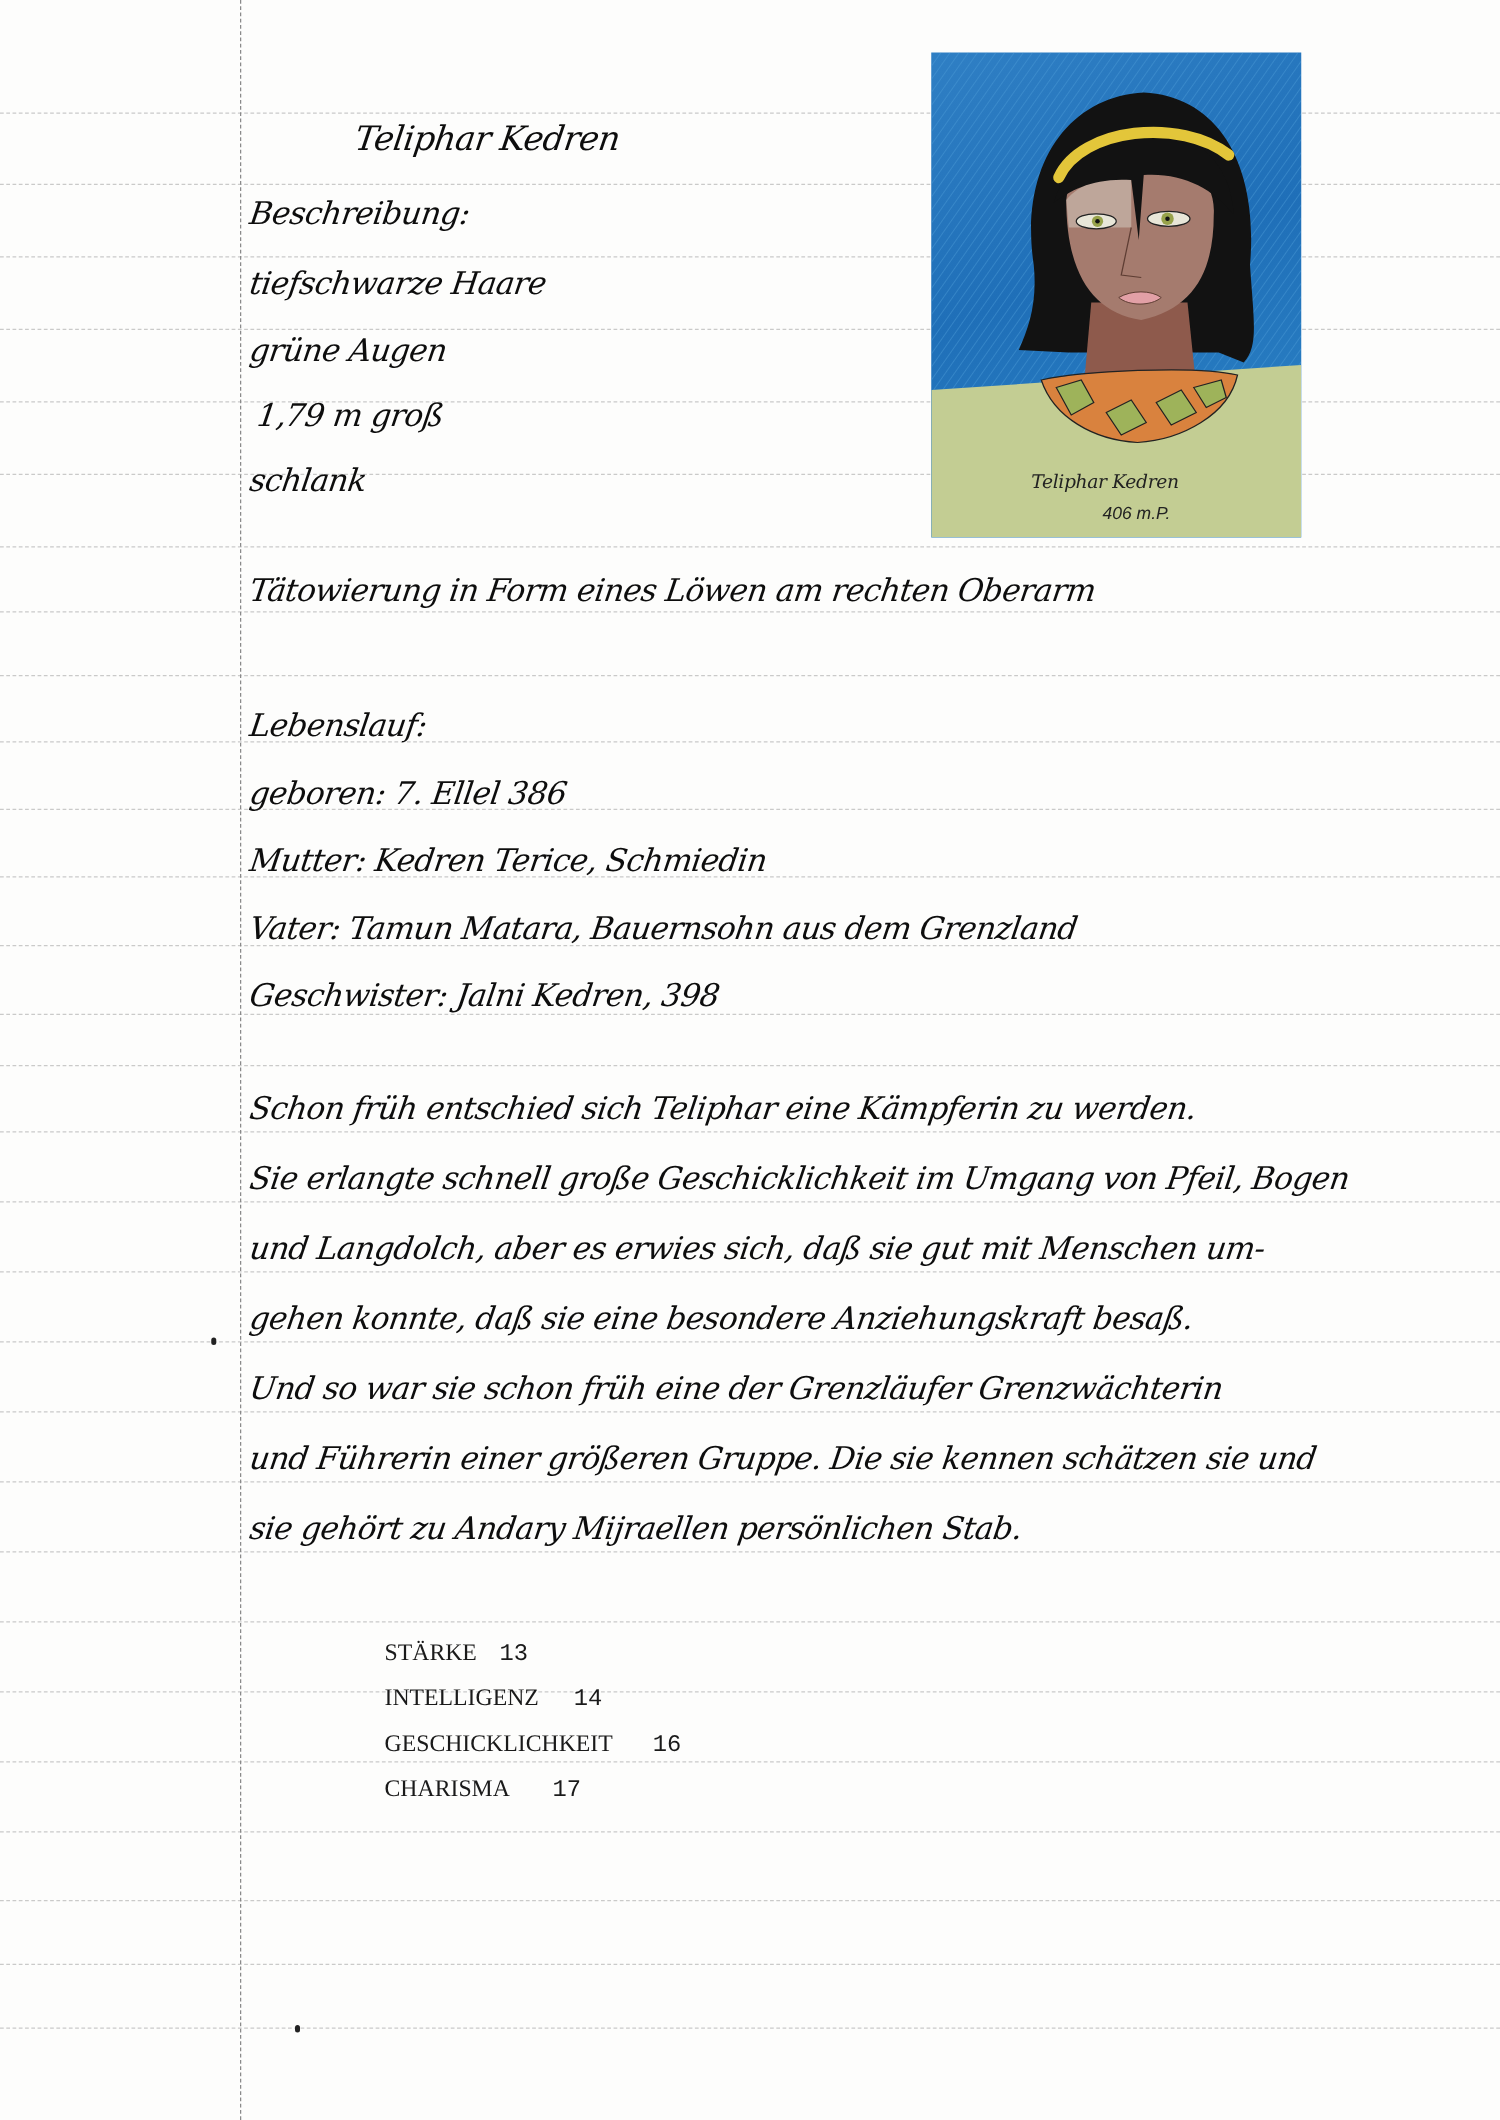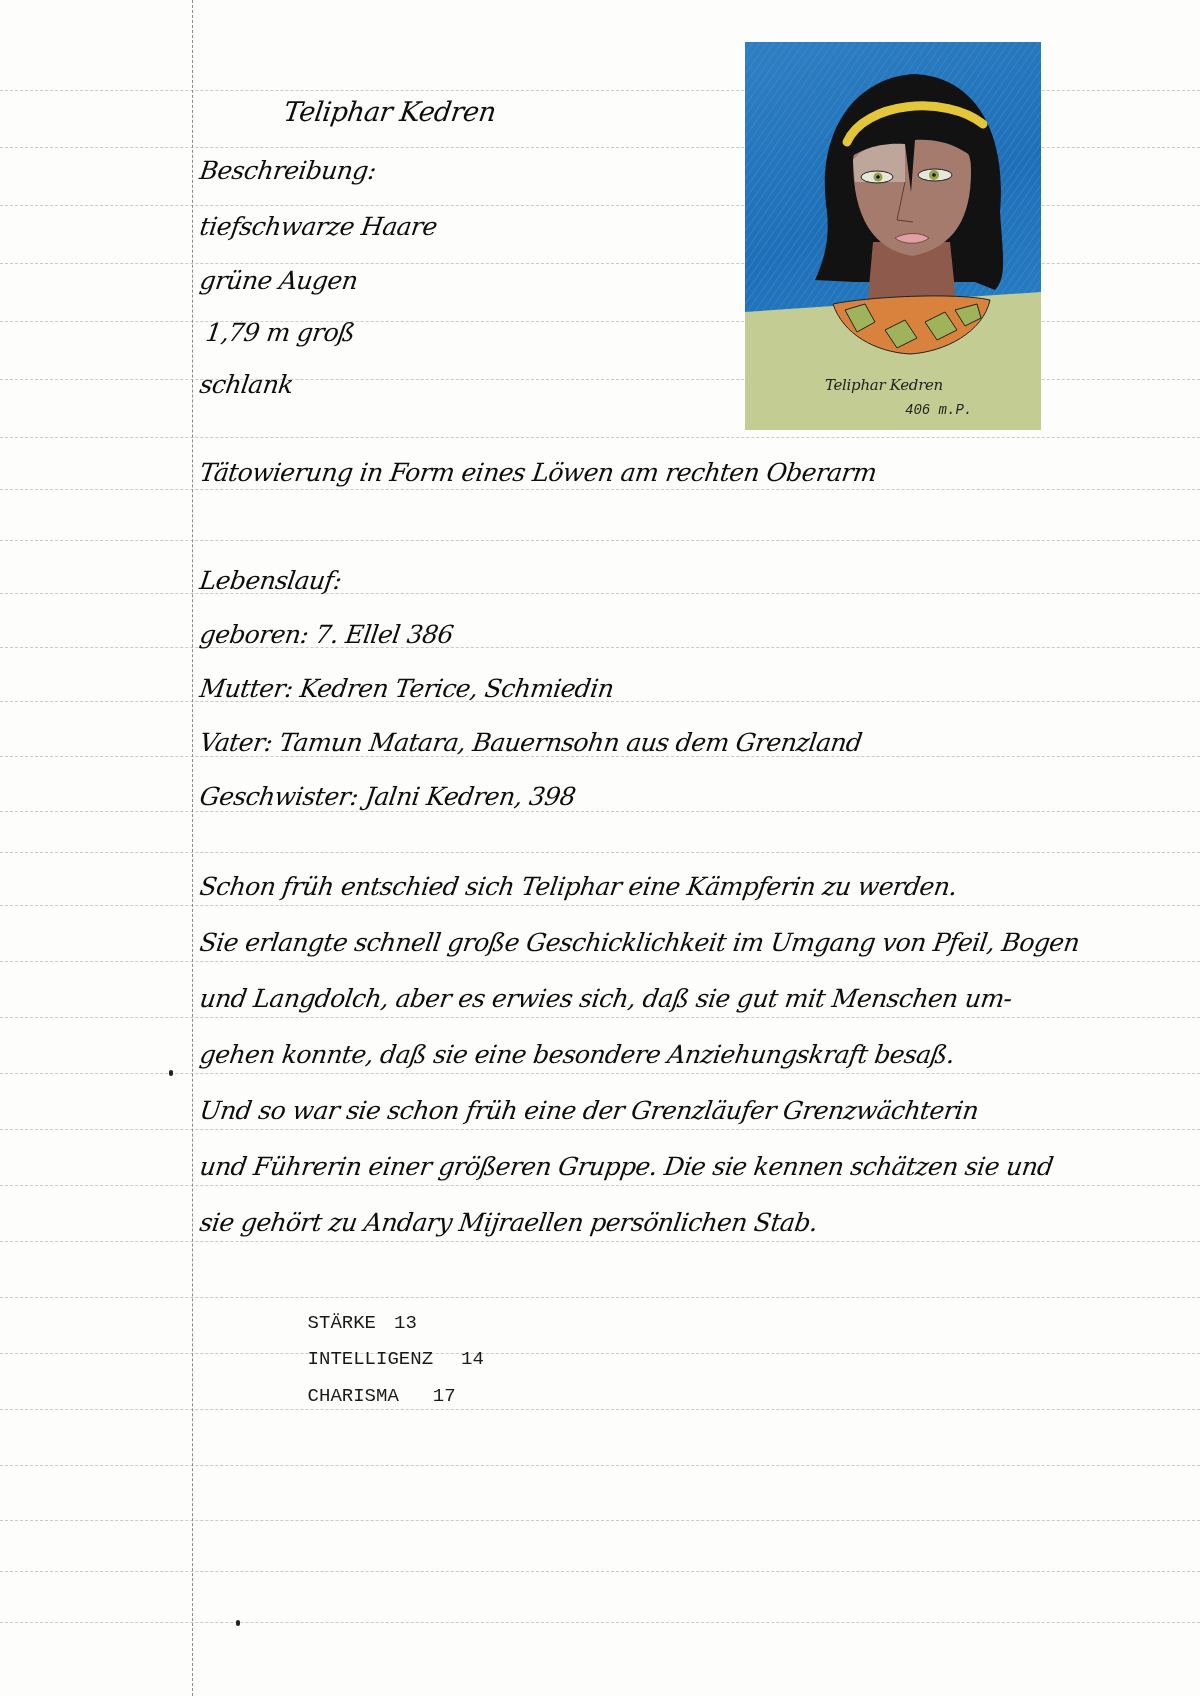--- a/index.html
+++ b/index.html
@@ -33,30 +33,30 @@
       position: absolute; left: 745px; top: 42px; width: 296px; height: 388px;
       background: linear-gradient(160deg, #2f7fc4 0%, #1f6fb8 45%, #2e86c8 100%);
       overflow: hidden;
     }
     .portrait .caption {
       position: absolute; left: 80px; bottom: 36px;
       font-family: "DejaVu Serif", serif; font-style: italic; font-size: 15px; color: #222;
       letter-spacing: -0.3px;
     }
     .portrait .caption2 {
-      position: absolute; left: 160px; bottom: 12px;
-      font-family: Liberation Mono, monospace; font-style: italic; font-size: 14px; color: #222;
+      position: absolute; left: 137px; bottom: 12px;
+      font-family: Liberation Sans, sans-serif; font-style: italic; font-size: 14px; color: #222;
     }
     .stats {
       position: absolute; left: 262px; top: 1268px;
       font-family: "Liberation Mono", "DejaVu Sans Mono", monospace;
       font-size: 19px; color: #1a1a1a;
     }
     .stat-row { height: 36.5px; line-height: 36.5px; white-space: pre; }
-    .stat-row .name { display: inline-block; }
+    .stat-row .name { display: inline-block; font-family: Liberation Serif, serif; }
     .stat-row .val { display: inline-block; margin-left: 18px; text-align: center; }
     .speck { position: absolute; width: 4px; height: 6px; background: #222; border-radius: 2px; }
   </style>
 </head>
 <body>
 
 <div>
   <div class="ruled" style="top:90px"></div>
   <div class="ruled" style="top:147px"></div>
   <div class="ruled" style="top:205px"></div>
@@ -151,18 +151,21 @@
 <div class="hw" style="left:198px; top:1208px">sie gehört zu Andary Mijraellen persönlichen Stab.</div>
 
 <div class="stats">
   <div class="stat-row">
     <span class="name">STÄRKE</span><span class="val">13</span>
   </div>
   <div class="stat-row">
     <span class="name">INTELLIGENZ</span><span class="val" style="margin-left:28px">14</span>
   </div>
   <div class="stat-row">
+    <span class="name">GESCHICKLICHKEIT</span><span class="val" style="margin-left:32px">16</span>
+  </div>
+  <div class="stat-row">
     <span class="name">CHARISMA</span><span class="val" style="margin-left:34px">17</span>
   </div>
 </div>
 
 <div class="speck" style="left:169px; top:1070px"></div>
 <div class="speck" style="left:236px; top:1620px"></div>
 
 </body></html>

